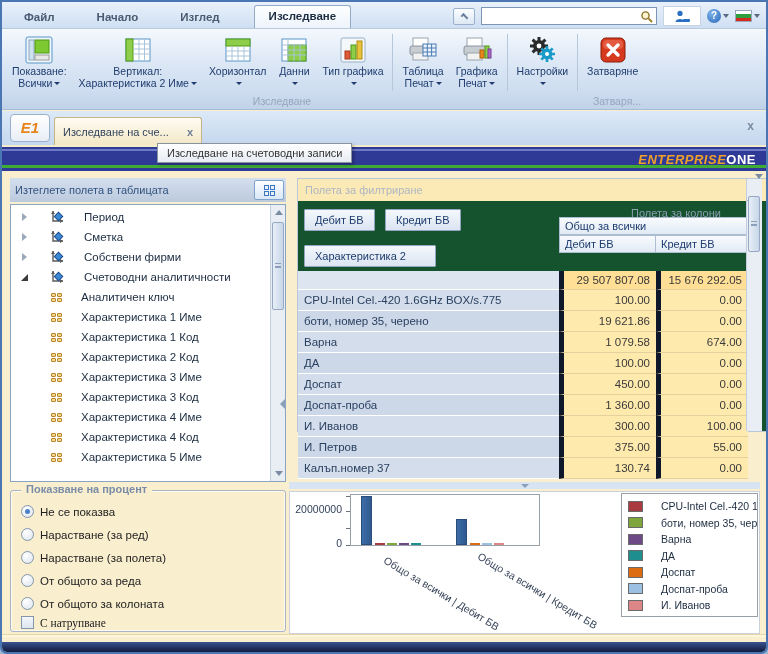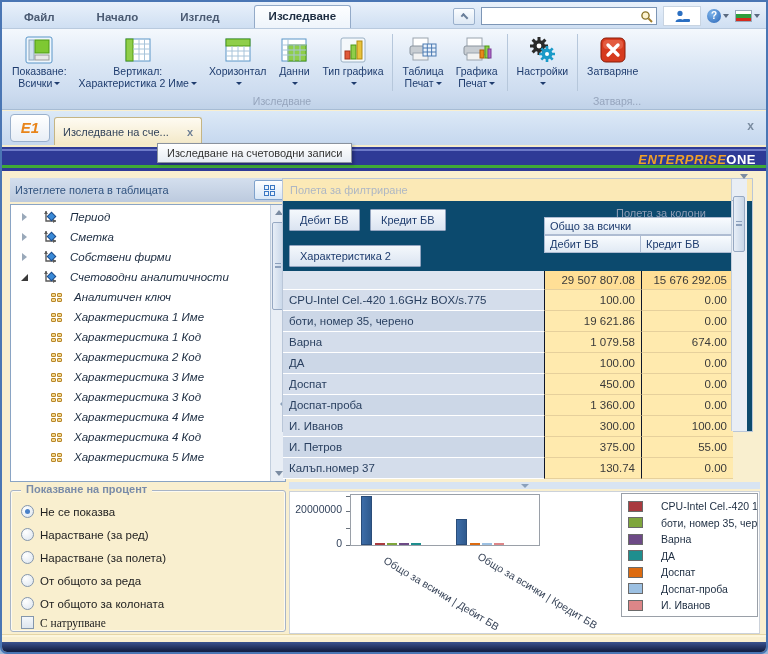--- a/index.html
+++ b/index.html
@@ -55,21 +55,21 @@
   .content { position:absolute; left:0; top:169px; width:100%; height:471px; background:#f9efcf; }
 
   
   .lp-header { position:absolute; left:8px; top:7px; width:276px; height:24px; background:linear-gradient(#d4dfee,#bccade); display:flex; align-items:center; padding:0 2px 0 5px; }
   .lp-header .txt { flex:1; font-size:11px; color:#31537f; }
   .lp-grid-btn { width:30px; height:20px; border:1px solid #7fa2cc; border-radius:2px; background:linear-gradient(#fdfeff,#d9e7f6); display:flex; align-items:center; justify-content:center; }
   .mini-grid { display:grid; grid-template-columns:5px 5px; grid-template-rows:5px 5px; gap:1px; }
   .mini-grid i { background:#eaf2fb; border:1px solid #3a77c2; }
   .treebox { position:absolute; left:8px; top:33px; width:276px; height:278px; background:#fff; border:1px solid #8aa4c4; }
   .tree { position:absolute; left:0; top:2px; right:16px; }
-  .titem { height:20px; display:flex; align-items:center; font-size:11.5px; color:#1c2c40; gap:12px;font-style:italic; }
+  .titem { height:20px; display:flex; align-items:center; font-size:11.5px; color:#1c2c40; gap:19px; }
   .titem .exp { width:14px; display:flex; justify-content:center; }
   .tri-col { width:0; height:0; border-left:5px solid #9aa9ba; border-top:4px solid transparent; border-bottom:4px solid transparent; }
   .tri-exp { width:0; height:0; border-bottom:7px solid #3a3a3a; border-left:7px solid transparent; }
   .dim-pad { padding-left:6px; } .attr-pad { padding-left:40px; }
   .attr-ic { display:grid; grid-template-columns:5px 5px; grid-template-rows:4px 4px; gap:1px; }
   .attr-ic i { background:#f3d88e; border:1px solid #b8862a; border-radius:1px; }
   .vsb { position:absolute; right:0; top:0; bottom:0; width:15px; background:#e9eef5; border-left:1px solid #c2cedd; }
   .vsb .arr { position:absolute; left:0; width:15px; height:15px; display:flex; align-items:center; justify-content:center; }
   .tri-up { width:0;height:0;border-left:4px solid transparent;border-right:4px solid transparent;border-bottom:5px solid #7b8ca2; }
   .tri-dn { width:0;height:0;border-left:4px solid transparent;border-right:4px solid transparent;border-top:5px solid #7b8ca2; }
@@ -79,32 +79,32 @@
 
   
   .pctbox { position:absolute; left:8px; top:319px; width:276px; height:142px; border:1px solid #a8b4c6; border-radius:3px; box-shadow:inset 0 0 0 1px #fdfaf0; }
   .pctbox .legendt { position:absolute; left:10px; top:-8px; background:#f9efcf; padding:0 5px; font-size:11px; font-weight:bold; color:#7a8ca8; }
   .opt { position:absolute; left:10px; display:flex; align-items:center; gap:6px; font-size:11.5px; color:#222; }
   .radio { width:13px; height:13px; border-radius:50%; border:1px solid #8496ac; background:radial-gradient(circle at 35% 30%,#ffffff,#dbe4ee); position:relative; }
   .radio.sel:after { content:""; position:absolute; left:3px; top:3px; width:5px; height:5px; border-radius:50%; background:#4a81c8; }
   .checkbox { width:13px; height:13px; border:1px solid #8496ac; background:linear-gradient(#f4f7fb,#dde5ee); }
 
   
-  .pivot { position:absolute; left:280px; top:7px; width:471px; height:254px; background:#0c4a6e; border:1px solid #b9c6d8; }
+  .pivot { position:absolute; left:295px; top:7px; width:471px; height:254px; background:#14532d; border:1px solid #b9c6d8; }
   .filterband { position:absolute; left:0; top:0; width:100%; height:22px; background:#fbe9b6; font-size:11px; color:#aeb7c4; line-height:22px; padding-left:7px; }
   .fieldbtn { position:absolute; height:22px; background:linear-gradient(#f4f8fc,#dbe4f1); border:1px solid #93a5c0; font-size:11px; color:#1e3c6e; line-height:20px; padding:0 10px; border-radius:1px; }
   .cols-label { position:absolute; left:333px; top:28px; font-size:11px; color:#8e9cb4; }
   .hcell { position:absolute; background:linear-gradient(#f8fbfe,#e1eaf4); border:1px solid #aebcd2; font-size:11px; color:#1e3c6e; line-height:16px; padding-left:5px; }
   .rows { position:absolute; left:0; top:92px; width:450px; }
   .prow { display:flex; height:21px; }
   .prow.total { height:19px; }
   .rl { width:261px; font-size:11.5px; color:#2a4060; padding:0 0 0 6px; line-height:20px; border-bottom:1px solid #fff; background:#ccd7e7; white-space:nowrap; overflow:hidden; }
   .prow:nth-child(even) .rl { background:#d4ddeb; }
   .prow.total .rl { background:#dde5f0; }
-  .num { font-size:11.5px; color:#3a3a3a; text-align:right; padding:0 6px 0 0; line-height:20px; background:#ffeaae; border-bottom:1px solid #e6d09c; border-left:1px solid #0f172a; }
+  .num { font-size:11.5px; color:#3a3a3a; text-align:right; padding:0 6px 0 0; line-height:20px; background:#ffeaae; border-bottom:1px solid #e6d09c; border-left:5px solid #0f172a; }
   .nd { width:97px; } .nc { width:92px; }
   .prow.total .num { background:#ffdf96; line-height:18px; }
   .pivot-vsb { position:absolute; right:5px; top:0; bottom:0; width:16px; background:#e9eef5; border-left:1px solid #c2cedd; }
 
   .splitter { position:absolute; left:287px; top:311px; width:471px; height:7px; background:#d8e4f2; display:flex; align-items:center; justify-content:center; }
   .tri-dn-s { width:0;height:0;border-left:4px solid transparent;border-right:4px solid transparent;border-top:4px solid #8aa0ba; }
 
   
   .chartpanel { position:absolute; left:287px; top:320px; width:471px; height:143px; background:#ffffff; border:1px solid #ccd2da; }
   .plot { position:absolute; left:60px; top:2px; width:190px; height:52px; border:1px solid #9aa0a8; background:#fff; }

